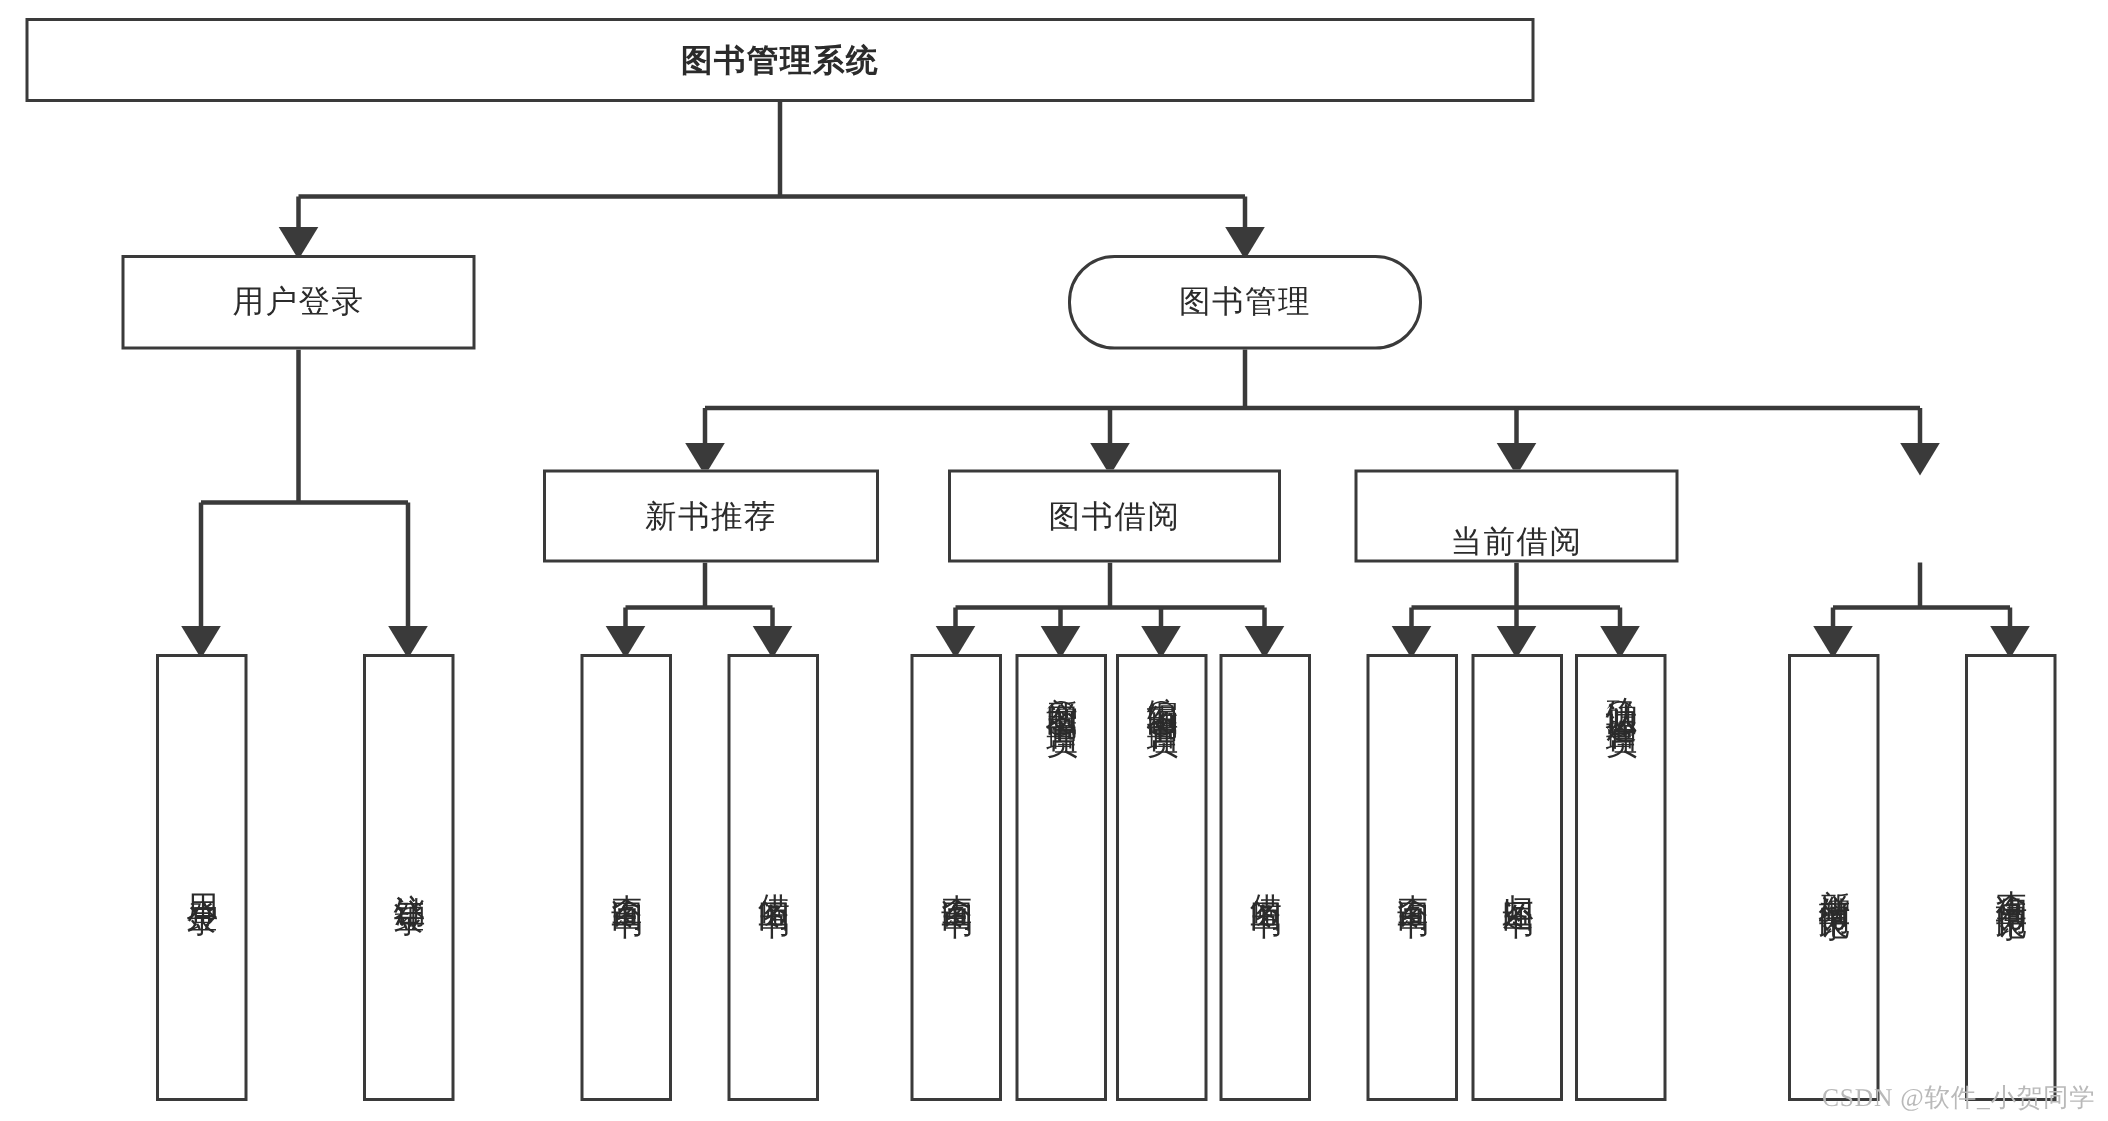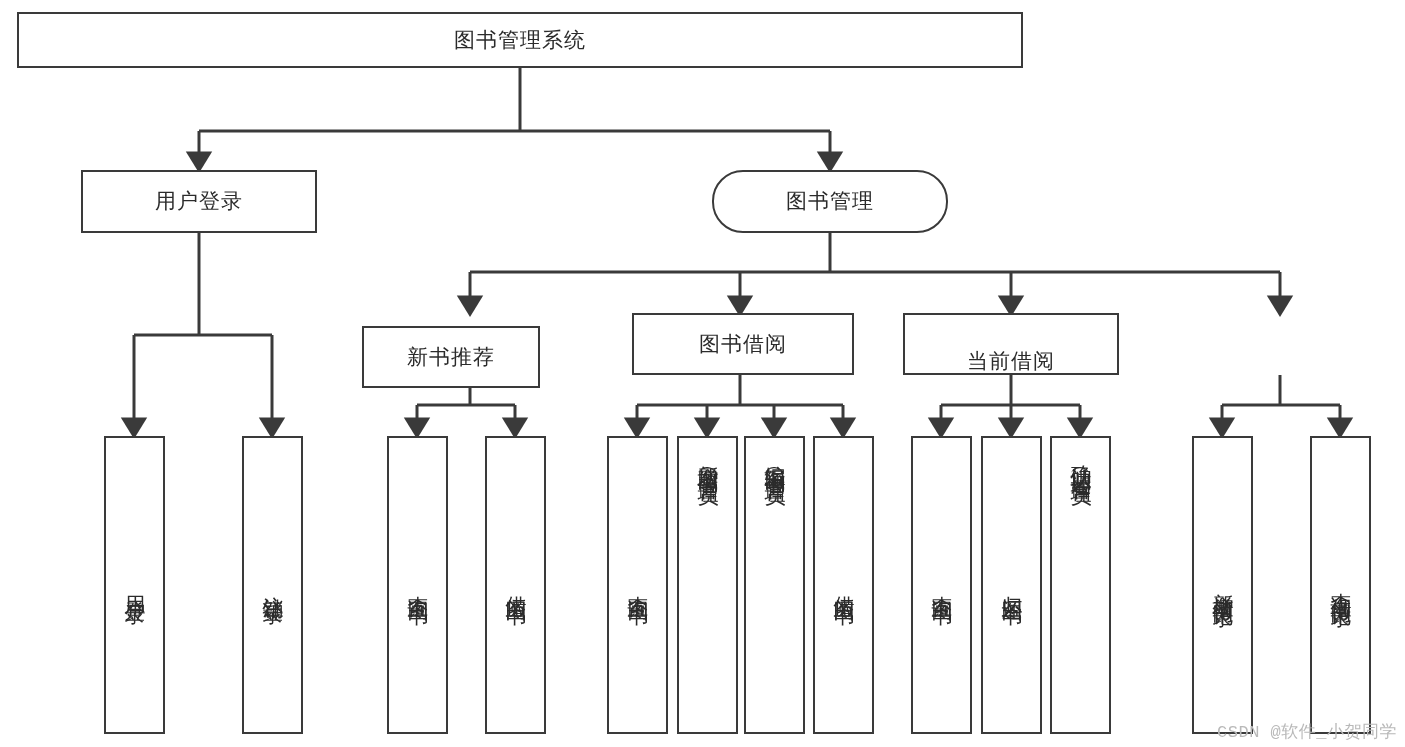--- a/index.html
+++ b/index.html
@@ -67,21 +67,21 @@
   }
   #watermark {
     position: absolute;
     right: 8px;
     bottom: 4px;
     font-size: 17px;
     color: #b9b9b9;
     letter-spacing: 0.5px;
     white-space: nowrap;
     pointer-events: none;
-    font-family: Liberation Mono, monospace;
+    font-family: Liberation Serif, serif;
     margin-top: 30px;
   }
 </style>
 </head>
 <body>
 
 <div id="diagram-root">
 
   <svg id="diagram-svg" viewBox="0 0 1405 747" xmlns="http://www.w3.org/2000/svg">
     <defs>
@@ -126,33 +126,33 @@
       <line x1="1011" y1="405" x2="1011" y2="424" marker-end="url(#arrowhead)"></line>
       <line x1="1080" y1="405" x2="1080" y2="424" marker-end="url(#arrowhead)"></line>
 
       <line x1="1280" y1="375" x2="1280" y2="405"></line>
       <line x1="1222" y1="405" x2="1340" y2="405"></line>
       <line x1="1222" y1="405" x2="1222" y2="424" marker-end="url(#arrowhead)"></line>
       <line x1="1340" y1="405" x2="1340" y2="424" marker-end="url(#arrowhead)"></line>
     </g>
   </svg>
 
-  <div class="node horizontal" style="left:17px; top:12px; width:1006px; height:56px;">
+  <div class="node horizontal" style="left:17px; top:12px; width:1006px; height:56px;font-weight:bold;">
     <span class="node-label">图书管理系统</span>
   </div>
 
   <div class="node horizontal" style="left:81px; top:170px; width:236px; height:63px;">
     <span class="node-label">用户登录</span>
   </div>
 
   <div class="node horizontal" style="left:712px; top:170px; width:236px; height:63px;border-radius:31px;">
     <span class="node-label">图书管理</span>
   </div>
 
-  <div class="node horizontal" style="left:362px; top:313px; width:178px; height:62px;margin-top:13px;">
+  <div class="node horizontal" style="left:362px; top:313px; width:224px; height:62px;">
     <span class="node-label">新书推荐</span>
   </div>
 
   <div class="node horizontal" style="left:632px; top:313px; width:222px; height:62px;">
     <span class="node-label">图书借阅</span>
   </div>
 
   <div class="node horizontal" style="left:903px; top:313px; width:216px; height:62px;align-items:flex-end;">
     <span class="node-label">当前借阅</span>
   </div>

